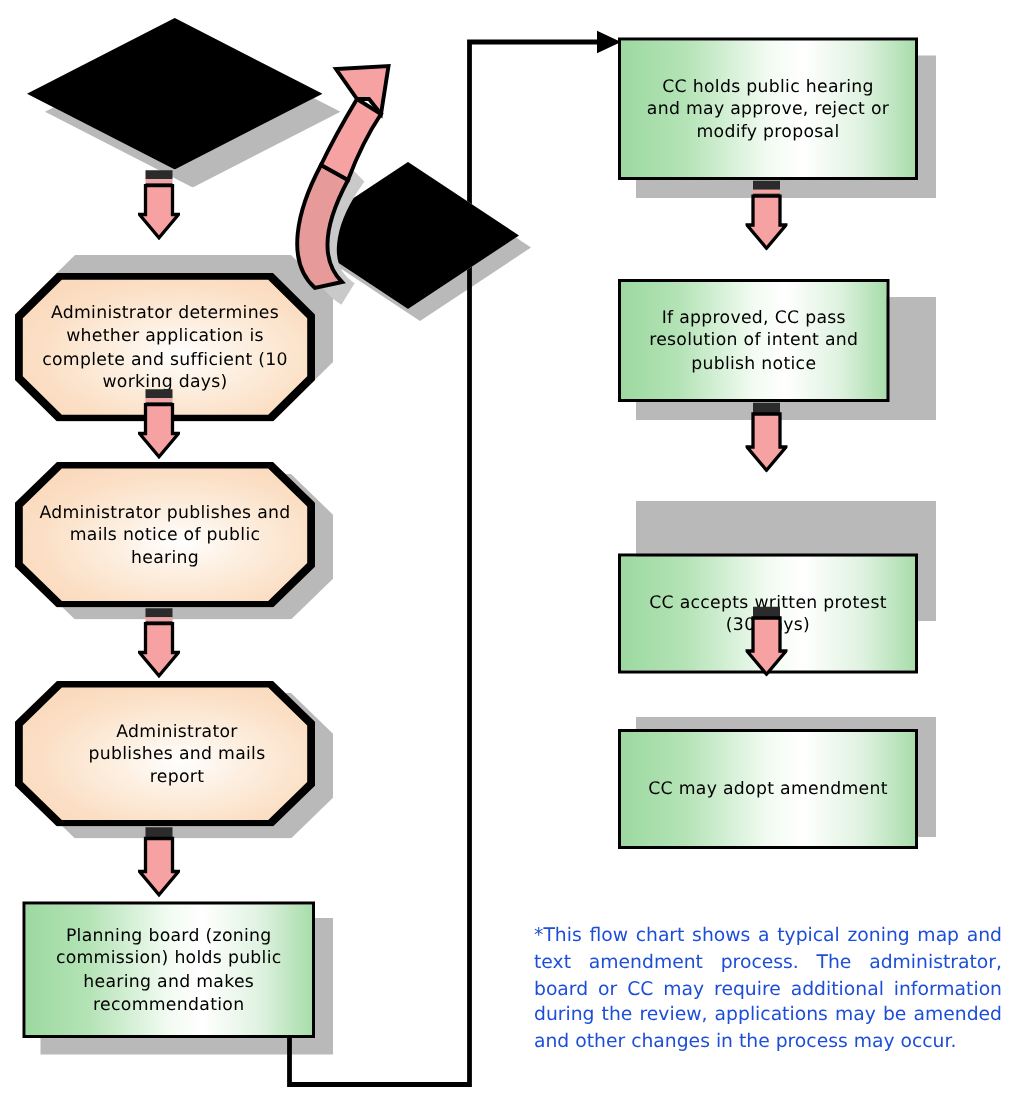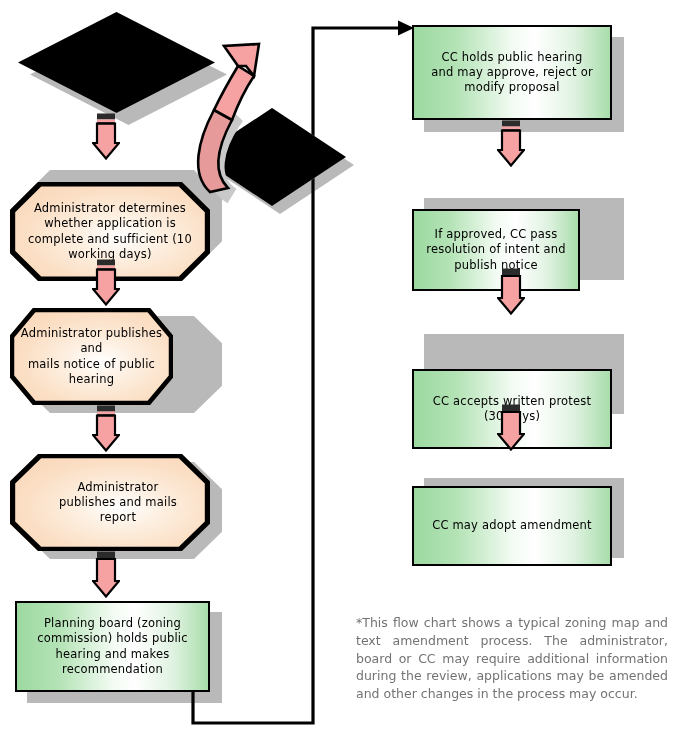--- a/index.html
+++ b/index.html
@@ -131,21 +131,21 @@
   
   .curve-arrow {
     position: absolute;
     z-index: 5;
     pointer-events: none;
   }
 
   
   .footnote {
     position: absolute;
-    color: #737373;
+    color: #1d4ed8;
     font-size: 12.5px;
     line-height: 1.42;
     text-align: justify;
     z-index: 3;
   }
 </style>
 </head>
 <body>
 
 <div id="chart">
@@ -233,21 +233,21 @@
 
   <div class="down-arrow" style="left:92px; top:259px;">
     <svg width="28" height="47" viewBox="0 0 28 47" aria-hidden="true">
       <rect x="5" y="0.5" width="18" height="6" fill="#2b2b2b"></rect>
       <rect x="5" y="6.5" width="18" height="2.6" fill="#f6a2a2"></rect>
       <rect x="5" y="9.1" width="18" height="1.6" fill="#2b2b2b"></rect>
       <path d="M 5 10.7 L 23 10.7 L 23 30 L 27 30 L 14 45.5 L 1 30 L 5 30 Z" fill="#f6a2a2" stroke="#000000" stroke-width="2.2" stroke-linejoin="miter"></path>
     </svg>
   </div>
 
-  <div class="node octagon" style="left:10px; top:308px; width:163px; height:97px;">
+  <div class="node octagon" style="left:10px; top:308px; width:200px; height:97px;">
     <span class="oct-fill"></span>
     <span class="oct-edge"></span>
     <span class="label">Administrator publishes and
 mails notice of public
 hearing</span>
   </div>
 
   <div class="down-arrow" style="left:92px; top:405px;">
     <svg width="28" height="47" viewBox="0 0 28 47" aria-hidden="true">
       <rect x="5" y="0.5" width="18" height="6" fill="#2b2b2b"></rect>
@@ -287,21 +287,21 @@
 
   <div class="down-arrow" style="left:497px; top:120px;">
     <svg width="28" height="47" viewBox="0 0 28 47" aria-hidden="true">
       <rect x="5" y="0.5" width="18" height="6" fill="#2b2b2b"></rect>
       <rect x="5" y="6.5" width="18" height="2.6" fill="#f6a2a2"></rect>
       <rect x="5" y="9.1" width="18" height="1.6" fill="#2b2b2b"></rect>
       <path d="M 5 10.7 L 23 10.7 L 23 30 L 27 30 L 14 45.5 L 1 30 L 5 30 Z" fill="#f6a2a2" stroke="#000000" stroke-width="2.2" stroke-linejoin="miter"></path>
     </svg>
   </div>
 
-  <div class="node rect" style="left:412px; top:186px; width:168px; height:82px;margin-top:23px;">
+  <div class="node rect" style="left:412px; top:186px; width:181px; height:82px;">
     <span class="label">If approved, CC pass
 resolution of intent and
 publish notice</span>
   </div>
 
   <div class="down-arrow" style="left:497px; top:268px;">
     <svg width="28" height="47" viewBox="0 0 28 47" aria-hidden="true">
       <rect x="5" y="0.5" width="18" height="7.5" fill="#2b2b2b"></rect>
       <path d="M 5 8 L 23 8 L 23 30 L 27 30 L 14 45.5 L 1 30 L 5 30 Z" fill="#f6a2a2" stroke="#000000" stroke-width="2.2" stroke-linejoin="miter"></path>
     </svg>

